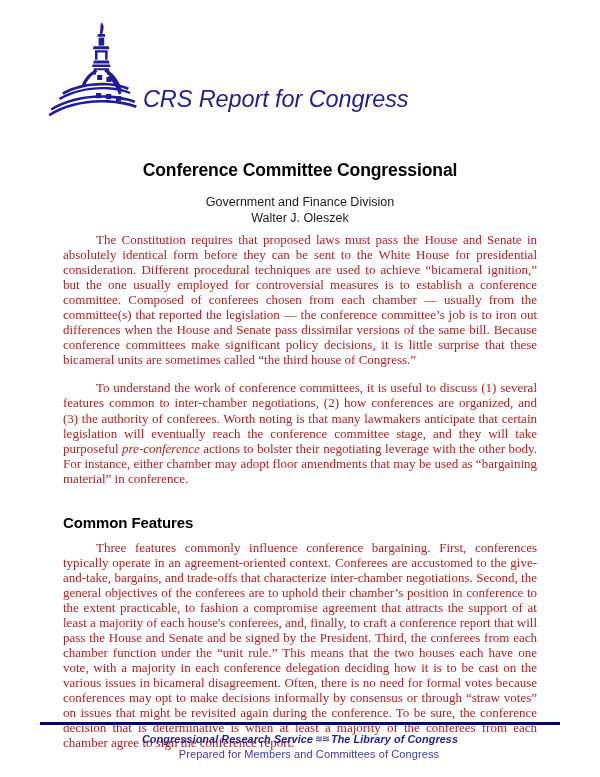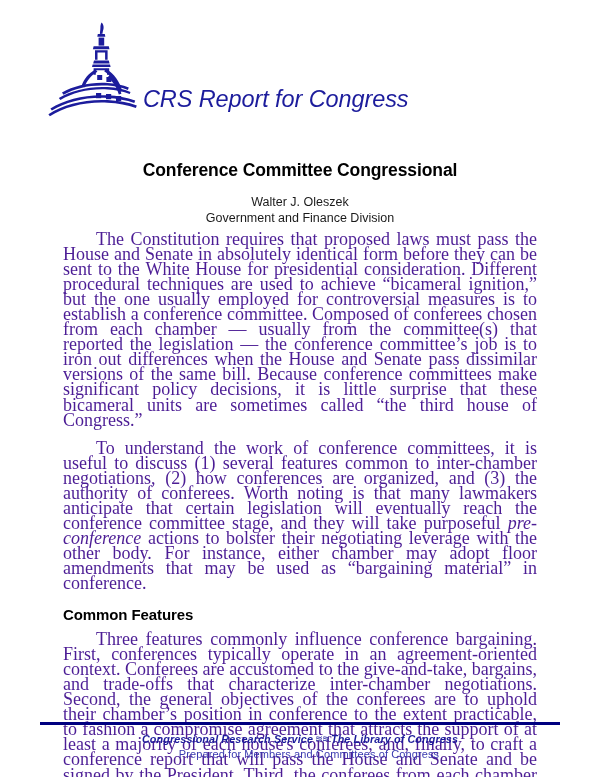--- a/index.html
+++ b/index.html
@@ -86,29 +86,29 @@
   
   .body-col {
     position: absolute;
     left: 63px;
     top: 232px;
     width: 474px;
   }
   p.para {
     margin: 0 0 13px 0;
     font-family: "Liberation Serif", serif;
-    font-size: 18px;
+    font-size: 13px;
     line-height: 15.05px;
     text-align: justify;
     text-indent: 33px;
-    color: #4c1d95;
+    color: #b91c1c;
     -webkit-hyphens: none;
     hyphens: none;
   }
-  p.para.tight { margin-bottom: 15px; }
+  p.para.tight { margin-bottom: 28px; }
   .section-head {
     margin: 7px 0 9px 0;
     font-family: "Liberation Sans", sans-serif;
     font-weight: bold;
     font-size: 15px;
     color: #000;
     letter-spacing: -0.1px;
   }
   em.term { font-style: italic; }
 
@@ -192,22 +192,22 @@
         <path d="M6.4 86.4 c14.6 -9.2 35.0 -14.2 56.8 -13.1 c10.4 0.5 19.8 2.3 28.0 5.2 l-0.9 2.4 c-8.0 -2.8 -17.1 -4.5 -27.2 -5.0 c-21.2 -1.1 -41.0 3.8 -55.2 12.7 z"></path>
         <path d="M4.4 92.2 c15.0 -9.8 36.4 -15.2 59.2 -14.1 c10.8 0.5 20.6 2.4 29.2 5.4 l-0.9 2.4 c-8.4 -2.9 -17.9 -4.7 -28.4 -5.2 c-22.2 -1.1 -42.8 4.1 -57.6 13.6 z"></path>
       </g>
     </svg>
   </div>
 
   <div class="crs-banner">CRS Report for Congress</div>
 
   <div class="doc-title">Conference Committee Congressional</div>
   <div class="author-block">
+    <div>Government and Finance Division</div>
     <div>Walter J. Oleszek</div>
-    <div>Government and Finance Division</div>
   </div>
 
   <div class="body-col">
 
     <p class="para">The Constitution requires that proposed laws must pass the House and Senate in absolutely identical form before they can be sent to the White House for presidential consideration.  Different procedural techniques are used to achieve “bicameral ignition,” but the one usually employed for controversial measures is to establish a conference committee.   Composed of conferees chosen from each chamber —  usually from the committee(s) that reported the legislation —  the conference committee’s job is to iron out differences when the House and Senate pass dissimilar versions of the same bill.  Because conference committees make significant policy decisions, it is little surprise that these bicameral  units are sometimes called “the third house of Congress.”</p>
 
     <p class="para tight"><span>To understand the work of  conference committees,  it is useful to discuss (1) several features common to inter-chamber negotiations, (2) how conferences are organized, and (3) the authority of conferees.   Worth noting is that many lawmakers anticipate that certain legislation will eventually reach the conference committee stage, and they will take purposeful </span><em class="term">pre-conference</em><span> actions to bolster their negotiating leverage with the other body.   For instance, either chamber may adopt floor amendments that may be used as “bargaining material” in conference.</span></p>
 
     <h2 class="section-head">Common Features</h2>
 

